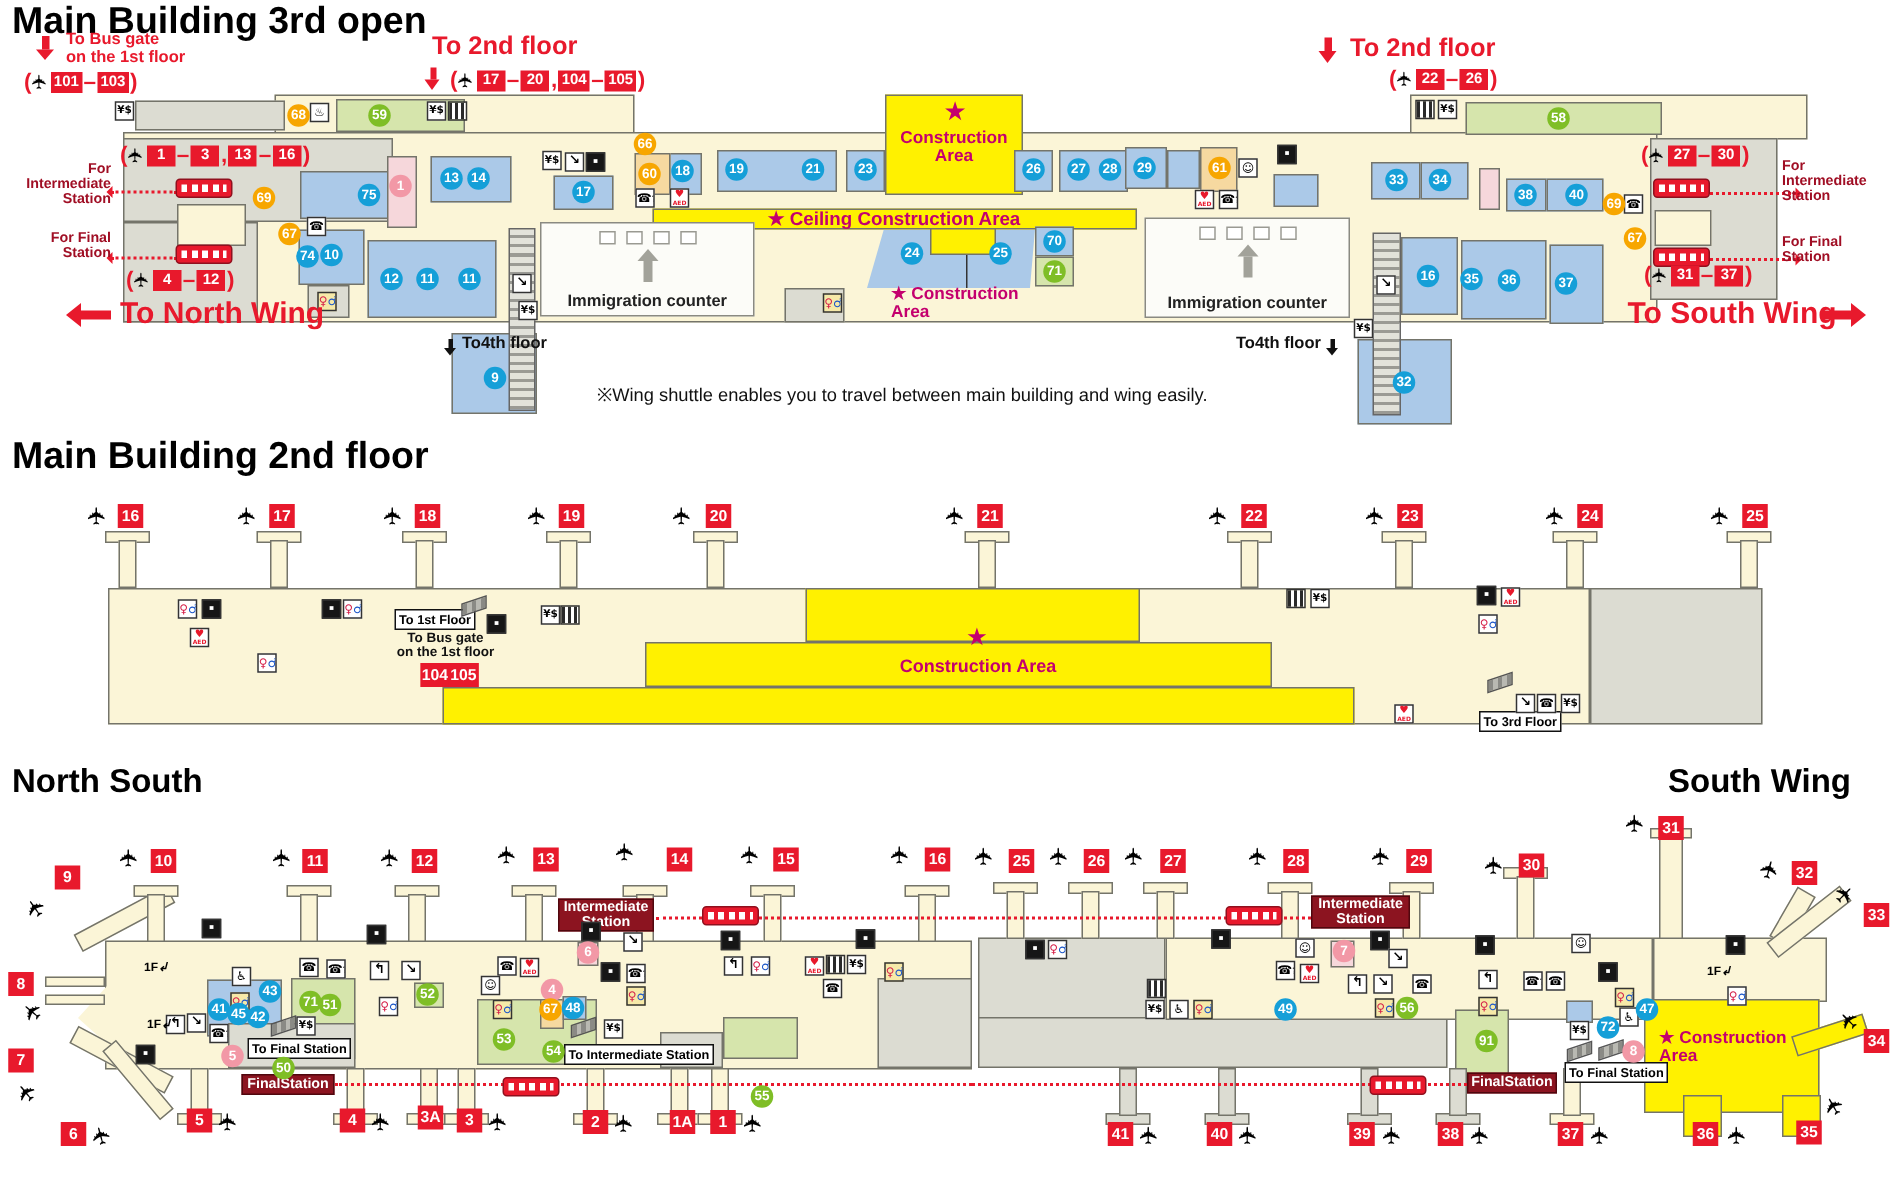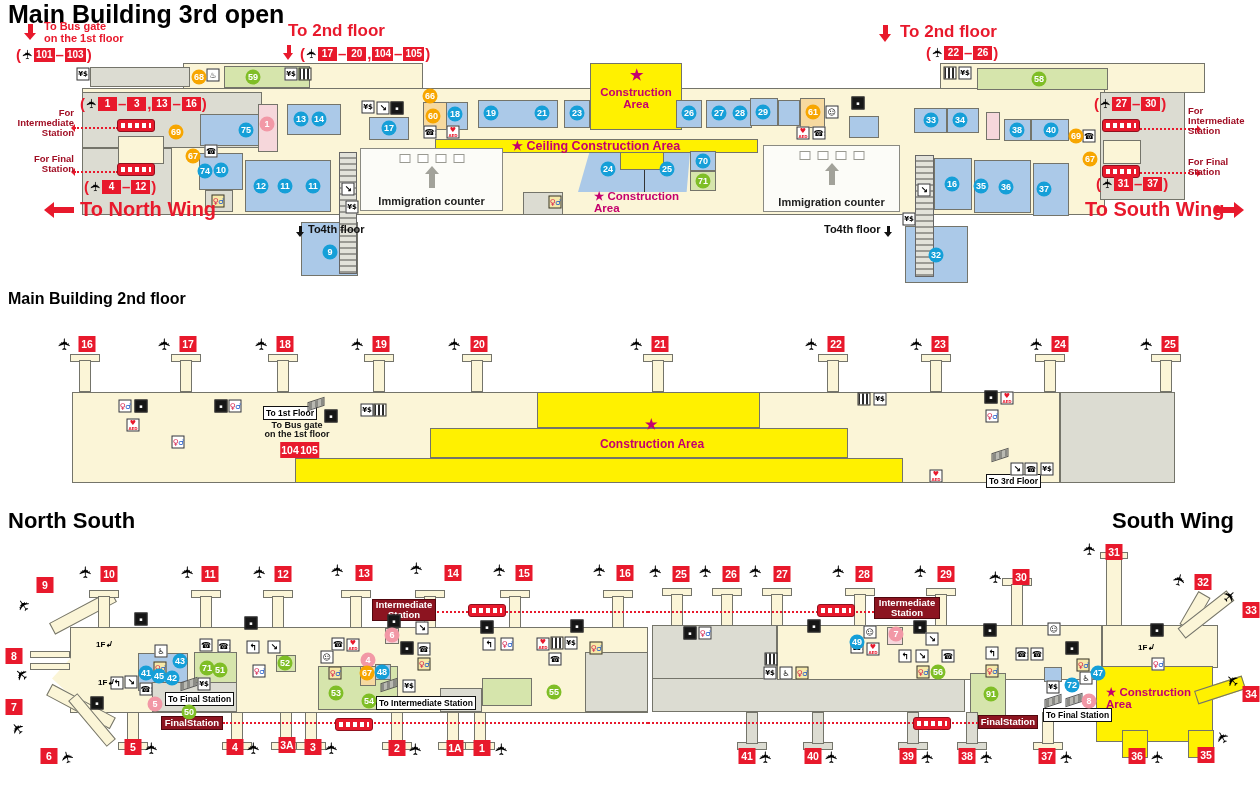--- a/index.html
+++ b/index.html
@@ -1,20 +1,20 @@
 <!DOCTYPE html>
 <html><head>
 <meta charset="utf-8">
 <style>
   html,body{margin:0;padding:0;background:#fff}
   #map{position:relative;width:1260px;height:785px;background:#fff;overflow:hidden;
        font-family:"Liberation Sans",sans-serif}
   .title{position:absolute;font-weight:bold;color:#000;margin:0;font-family:"Liberation Sans",sans-serif}
   #t-f3{left:8px;top:0px;font-size:25px}
-  #t-f2{left:8px;top:290px;font-size:16px}
+  #t-f2{left:8px;top:290px;font-size:25px}
   #t-nw{left:8px;top:508px;font-size:22px}
   #t-sw{left:1112px;top:508px;font-size:22px}
   #footnote{position:absolute;left:398px;top:254px;font-size:12.2px;color:#111}
   .area,.lbl,.ic,.circ,.badge,.plane,.stat,.blbl,.dots,.train,.note,.imm,.ladder,
   .stubv,.stubc,.arr,.vline{position:absolute;box-sizing:border-box}
   .area{border:1px solid #74746a}
   .lbl{font-weight:bold;white-space:pre-line;line-height:1.06}
   .circ{width:15px;height:15px;border-radius:8px;color:#fff;font:bold 9px/15px "Liberation Sans",sans-serif;
         text-align:center;transform:translate(-50%,-50%)}
   .circ.inl{position:static;display:inline-block;transform:none;margin:0 .5px;vertical-align:-3px}
@@ -58,20 +58,21 @@
   .vline{background:#333}
 </style>
 </head>
 <body>
 
 <div id="map">
   <h1 class="title" id="t-f3">Main Building 3rd open</h1>
   <h1 class="title" id="t-f2">Main Building 2nd floor</h1>
   <h1 class="title" id="t-nw">North South</h1>
   <h1 class="title" id="t-sw">South Wing</h1>
+  <div id="footnote">※Wing shuttle enables you to travel between main building and wing easily.</div>
 <div class="area" style="left: 183px; top: 63px; width: 240px; height: 27px; background: rgb(251, 245, 215);"></div>
     <div class="area" style="left: 940px; top: 63px; width: 265px; height: 30px; background: rgb(251, 245, 215);"></div>
     <div class="area" style="left: 82px; top: 88px; width: 1023px; height: 127px; background: rgb(251, 245, 215);"></div>
     <div class="area" style="left: 1100px; top: 92px; width: 85px; height: 108px; background: rgb(220, 220, 210);"></div>
     <div class="area" style="left: 82px; top: 92px; width: 180px; height: 56px; background: rgb(220, 220, 210);"></div>
     <div class="area" style="left: 82px; top: 148px; width: 90px; height: 67px; background: rgb(220, 220, 210);"></div>
     <div class="area" style="left: 118px; top: 136px; width: 46px; height: 28px; background: rgb(251, 245, 215);"></div>
     <div class="area" style="left: 1103px; top: 140px; width: 38px; height: 24px; background: rgb(251, 245, 215);"></div>
     <div class="area" style="left: 90px; top: 67px; width: 100px; height: 20px; background: rgb(220, 220, 210);"></div>
     <div class="area" style="left: 224px; top: 66px; width: 86px; height: 22px; background: rgb(214, 229, 172);"></div>
@@ -521,21 +522,21 @@
     <div class="circ c-cg" style="left: 220px; top: 670px;">51</div>
     <div class="circ c-cg" style="left: 285px; top: 663px;">52</div>
     <div class="circ c-cg" style="left: 336px; top: 693px;">53</div>
     <div class="circ c-cg" style="left: 189px; top: 712px;">50</div>
     <div class="circ c-cp" style="left: 155px; top: 704px;">5</div>
     <div class="circ c-cp" style="left: 392px; top: 635px;">6</div>
     <div class="circ c-cp" style="left: 368px; top: 660px;">4</div>
     <div class="circ c-co" style="left: 367px; top: 673px;">67</div>
     <div class="circ c-cb" style="left: 382px; top: 672px;">48</div>
     <div class="circ c-cg" style="left: 369px; top: 701px;">54</div>
-    <div class="circ c-cg" style="left: 508px; top: 692px; margin-left: 46px;">55</div>
+    <div class="circ c-cg" style="left: 508px; top: 731px;">55</div>
     <div class="plane" style="left: 24px; top: 605px; transform: translate(-50%, -50%) rotate(-125deg);">✈</div>
     <div class="plane" style="left: 86px; top: 572px; transform: translate(-50%, -50%) rotate(-90deg);">✈</div>
     <div class="plane" style="left: 188px; top: 572px; transform: translate(-50%, -50%) rotate(-90deg);">✈</div>
     <div class="plane" style="left: 260px; top: 572px; transform: translate(-50%, -50%) rotate(-90deg);">✈</div>
     <div class="plane" style="left: 338px; top: 570px; transform: translate(-50%, -50%) rotate(-90deg);">✈</div>
     <div class="plane" style="left: 417px; top: 568px; transform: translate(-50%, -50%) rotate(-90deg);">✈</div>
     <div class="plane" style="left: 500px; top: 570px; transform: translate(-50%, -50%) rotate(-90deg);">✈</div>
     <div class="plane" style="left: 600px; top: 570px; transform: translate(-50%, -50%) rotate(-90deg);">✈</div>
     <div class="plane" style="left: 22px; top: 674px; transform: translate(-50%, -50%) rotate(-140deg);">✈</div>
     <div class="plane" style="left: 18px; top: 728px; transform: translate(-50%, -50%) rotate(-130deg);">✈</div>
@@ -634,21 +635,21 @@
     <div class="ic ic-shop" style="left: 1072px; top: 648px;">▪</div>
     <div class="ic ic-toilet yl" style="left: 992px; top: 671px;"><b>♀</b><u>♂</u></div>
     <div class="ic ic-shop" style="left: 1157px; top: 630px;">▪</div>
     <div class="ic ic-floor1" style="left: 1146px; top: 651px;">1F<i>↲</i></div>
     <div class="ic ic-toilet" style="left: 1158px; top: 664px;"><b>♀</b><u>♂</u></div>
     <div class="ic ic-currency" style="left: 1053px; top: 687px;">¥$</div>
     <div class="ic ic-care" style="left: 1086px; top: 678px;">♿</div>
     <div class="ic ic-toilet yl" style="left: 1083px; top: 665px;"><b>♀</b><u>♂</u></div>
     <div class="ic ic-ramp" style="left: 1053px; top: 701px;"></div>
     <div class="ic ic-ramp" style="left: 1074px; top: 700px;"></div>
-    <div class="circ c-cb" style="left: 857px; top: 642px;">49</div>
+    <div class="circ c-cb" style="left: 857px; top: 673px;">49</div>
     <div class="circ c-cg" style="left: 938px; top: 672px;">56</div>
     <div class="circ c-cg" style="left: 991px; top: 694px;">91</div>
     <div class="circ c-cp" style="left: 896px; top: 634px;">7</div>
     <div class="circ c-cb" style="left: 1072px; top: 685px;">72</div>
     <div class="circ c-cb" style="left: 1098px; top: 673px;">47</div>
     <div class="circ c-cp" style="left: 1089px; top: 701px;">8</div>
     <div class="plane" style="left: 656px; top: 571px; transform: translate(-50%, -50%) rotate(-90deg);">✈</div>
     <div class="plane" style="left: 706px; top: 571px; transform: translate(-50%, -50%) rotate(-90deg);">✈</div>
     <div class="plane" style="left: 756px; top: 571px; transform: translate(-50%, -50%) rotate(-90deg);">✈</div>
     <div class="plane" style="left: 839px; top: 571px; transform: translate(-50%, -50%) rotate(-90deg);">✈</div>

